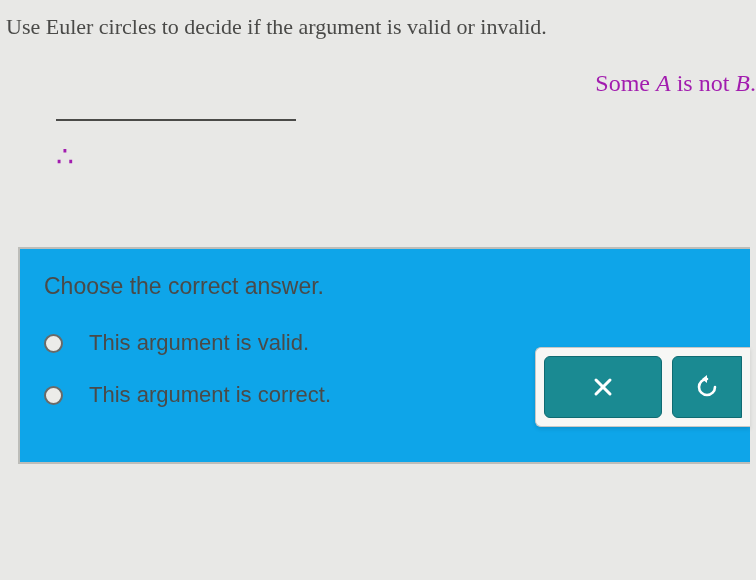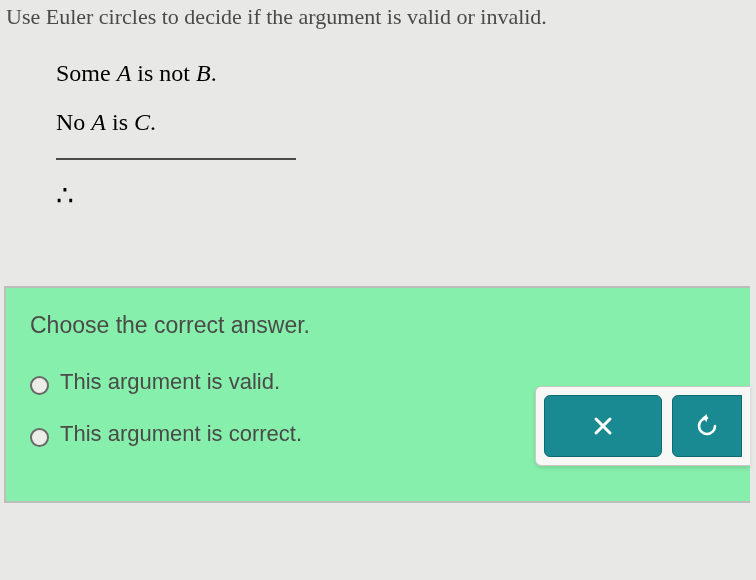--- a/index.html
+++ b/index.html
@@ -5,31 +5,32 @@
     * { box-sizing: border-box; margin: 0; padding: 0; }
     body {
       width: 756px;
       height: 580px;
       background: #e8e8e6;
       font-family: Georgia, 'Times New Roman', serif;
       color: #4a4a48;
       overflow: hidden;
     }
     .question-header {
-      padding: 4px 10px 18px 6px;
+      padding: 14px 10px 18px 6px;
       font-size: 22px;
       color: #4a4a48;
     }
     .argument-block {
       padding: 12px 0 30px 56px;
     }
     .premise {
       font-size: 24px;
-      color: #000000;
+      color: #a21caf;
       margin-bottom: 22px;
+      text-align: right;
     }
     .premise .italic {
       font-style: italic;
       font-family: 'Times New Roman', serif;
     }
     .divider-line {
       width: 240px;
       height: 2px;
       background: #4a4a48;
       margin: 6px 0 22px 0;
@@ -39,38 +40,38 @@
       align-items: center;
       gap: 8px;
     }
     .therefore {
       font-size: 28px;
       line-height: 1;
       font-family: 'Times New Roman', serif;
       letter-spacing: -2px;
     }
     .answer-box {
-      margin: 24px 6px 0 4px;
+      margin: 24px 6px 0 18px;
       border: 2px solid #bdbdb9;
       border-right: none;
-      background: #86efac;
+      background: #0ea5e9;
       padding: 24px 20px 28px 24px;
       position: relative;
     }
     .answer-prompt {
       font-size: 23px;
       color: #4a4a48;
       font-family: Verdana, Geneva, sans-serif;
       font-weight: 400;
       margin-bottom: 30px;
     }
     .radio-row {
       display: flex;
-      align-items: flex-end;
-      gap: 11px;
+      align-items: center;
+      gap: 26px;
       margin-bottom: 26px;
       font-size: 22px;
       color: #4a4a48;
       font-family: Verdana, Geneva, sans-serif;
       cursor: pointer;
     }
     .radio-circle {
       width: 19px;
       height: 19px;
       border: 2px solid #6a6a68;
@@ -112,23 +113,20 @@
   </style>
 </head>
 <body>
 
 <div class="question-header">Use Euler circles to decide if the argument is valid or invalid.</div>
 
 <div class="argument-block">
   <div class="premise">
     <span>Some </span><span class="italic">A</span><span> is not </span><span class="italic">B</span><span>.</span>
   </div>
-  <div class="premise">
-    <span>No </span><span class="italic">A</span><span> is </span><span class="italic">C</span><span>.</span>
-  </div>
   <div class="divider-line"></div>
   <div class="premise conclusion-row">
     <span class="therefore">∴</span>
   </div>
 </div>
 
 <div class="answer-box">
   <div class="answer-prompt">Choose the correct answer.</div>
 
   <div class="radio-row">

